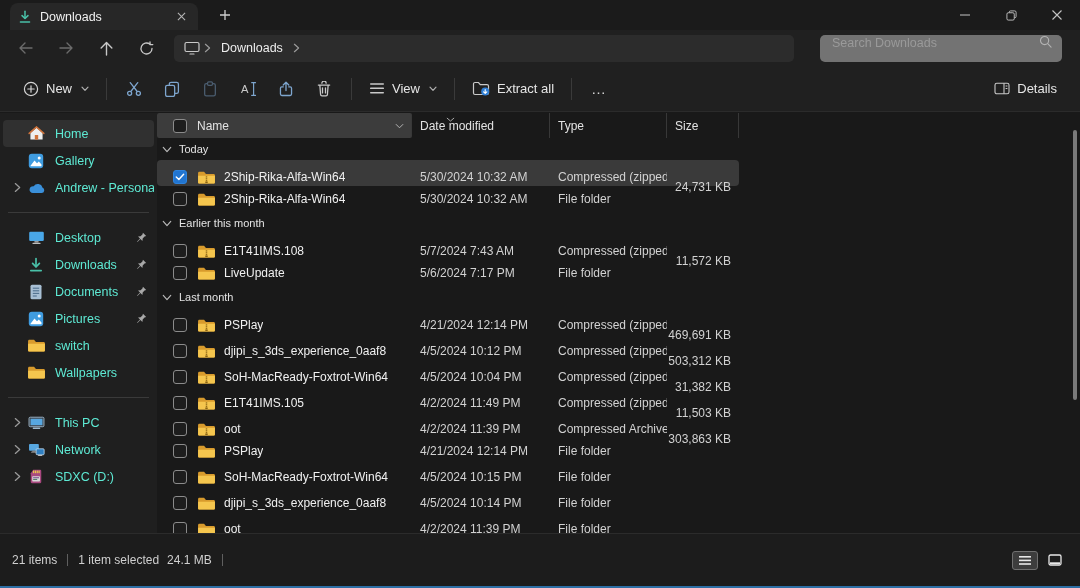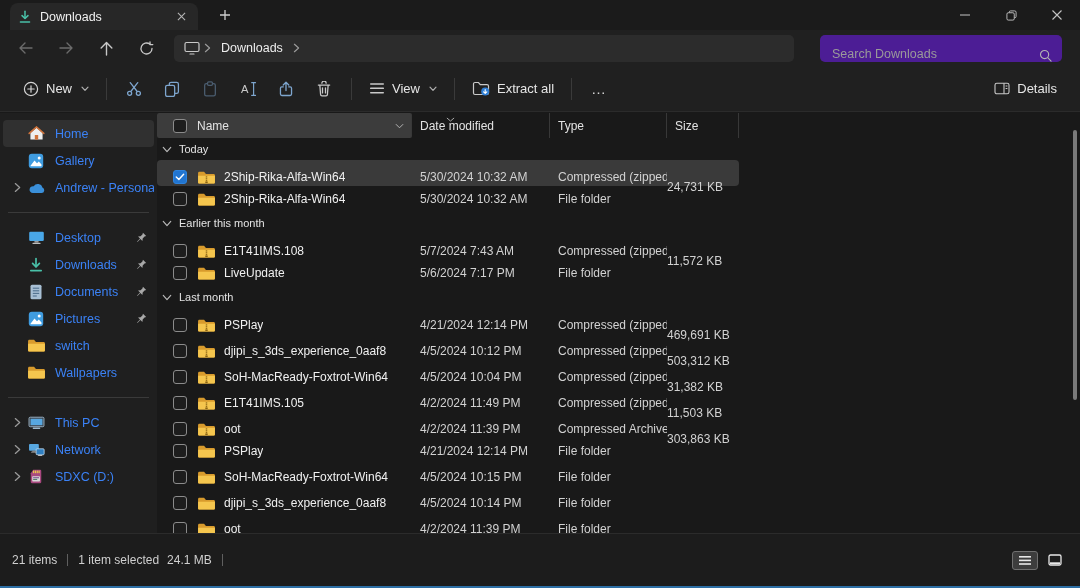--- a/index.html
+++ b/index.html
@@ -16,21 +16,21 @@
   .winctrl{position:absolute;right:0;top:0;height:30px;display:flex;}
   .wcbtn{width:46px;height:30px;display:flex;align-items:center;justify-content:center;}
 
   
   .navbar{position:absolute;top:30px;left:0;right:0;height:36px;background:#202020;display:flex;align-items:center;padding-left:6px;}
   .navbtn{width:40px;height:30px;display:flex;align-items:center;justify-content:center;border-radius:4px;}
   .addressbar{width:620px;height:27px;background:#2c2c2c;border-radius:5px;display:flex;align-items:center;
     padding:0 10px;margin-left:8px;box-sizing:border-box;}
   .crumb{margin:0 6px;font-size:12.5px;color:#ededed;white-space:nowrap;}
   .bc-chev{display:flex;align-items:center;margin:0 4px;}
-  .searchbox{width:242px;height:27px;background:#4c1d95;border-radius:5px;display:flex;align-items:flex-end;
+  .searchbox{width:242px;height:27px;background:#737373;border-radius:5px;display:flex;align-items:flex-start;
     margin-left:auto;margin-right:18px;padding:0 10px;box-sizing:border-box;}
   .searchbox input{flex:1;background:transparent;border:none;outline:none;color:#d8d8d8;
     font-family:"Liberation Sans",sans-serif;font-size:12.5px;}
   .searchbox input::placeholder{color:#9a9a9a;}
 
   
   .toolbar{position:absolute;top:66px;left:0;right:0;height:46px;background:#202020;border-bottom:1px solid #2b2b2b;
     display:flex;align-items:center;padding:0 14px;box-sizing:border-box;}
   .tbtn{display:flex;align-items:center;gap:7px;padding:0 9px;height:34px;border-radius:4px;font-size:13px;color:#e6e6e6;white-space:nowrap;}
   .ibtn{width:38px;height:34px;display:flex;align-items:center;justify-content:center;border-radius:4px;}
@@ -39,21 +39,21 @@
   .details-btn{margin-left:auto;}
   .dim{opacity:.45;}
 
   
   .main{position:absolute;top:113px;bottom:22px;left:0;right:0;display:flex;}
   .sidebar{width:157px;background:#1f1f1f;padding-top:7px;box-sizing:border-box;overflow:hidden;flex:none;}
   .sb-item{display:flex;align-items:center;height:27px;margin:0 3px;padding-left:6px;border-radius:4px;}
   .sb-item.selected{background:#303030;}
   .sb-chev{width:17px;display:flex;align-items:center;justify-content:center;flex:none;}
   .sb-icon{width:20px;display:flex;align-items:center;justify-content:center;flex:none;}
-  .sb-label{margin-left:9px;font-size:12.5px;color:#3b82f6;white-space:nowrap;overflow:hidden;flex:1;}
+  .sb-label{margin-left:9px;font-size:12.5px;color:#5eead4;white-space:nowrap;overflow:hidden;flex:1;}
   .sb-pin{margin-right:7px;display:flex;align-items:center;}
   .sb-divider{height:1px;background:#3a3a3a;margin:11px 8px;}
 
   .filepane{flex:1;background:#191919;position:relative;overflow:hidden;}
 
   
   .header-row{display:grid;grid-template-columns:255px 138px 117px 72px;height:25px;align-items:center;}
   .hcell{position:relative;height:25px;display:flex;align-items:center;border-right:1px solid #383838;color:#e2e2e2;box-sizing:border-box;}
   .hname{background:#3c3c3c;border-radius:2px;}
   .hname .cb{margin-left:16px;}
@@ -68,21 +68,21 @@
   .row{display:grid;grid-template-columns:36px 219px 138px 117px 72px;align-items:center;height:26px;width:582px;border-radius:4px;}
   .row.selected{background:#3a3a3a;}
   .cellcb{display:flex;align-items:center;}
   .cb{width:14px;height:14px;border:1px solid #8b8b8b;border-radius:3px;background:#1d1d1d;box-sizing:border-box;
     display:flex;align-items:center;justify-content:center;margin-left:16px;flex:none;}
   .cb.checked{background:#2175d1;border-color:#2e83dd;}
   .cellname{display:flex;align-items:center;padding-left:4px;overflow:hidden;}
   .file-icon{width:19px;display:flex;align-items:center;flex:none;}
   .fname{margin-left:8px;color:#f0f0f0;white-space:nowrap;overflow:hidden;}
   .celldate,.celltype{padding-left:8px;color:#d2d2d2;white-space:nowrap;overflow:hidden;}
-  .cellsize{padding-right:8px;color:#d2d2d2;white-space:nowrap;margin-top:20px;}
+  .cellsize{text-align:right;padding-right:8px;color:#d2d2d2;white-space:nowrap;margin-top:20px;}
 
   .scrollbar{position:absolute;right:3px;top:17px;width:4px;height:270px;background:#7a7a7a;border-radius:2px;}
 
   
   .statusbar{position:absolute;left:0;right:0;bottom:2px;height:20px;background:#1c1c1c;border-top:1px solid #2b2b2b;
     display:flex;align-items:center;padding:16px 12px;font-size:12px;color:#cfcfcf;}
   .sdiv{width:1px;height:12px;background:#5f5f5f;margin:0 10px;}
   .view-toggles{margin-left:auto;display:flex;gap:4px;align-items:center;}
   .vtbtn{width:26px;height:19px;display:flex;align-items:center;justify-content:center;border-radius:3px;box-sizing:border-box;}
   .vtbtn.active{background:#3d3d3d;border:1px solid #707070;}

